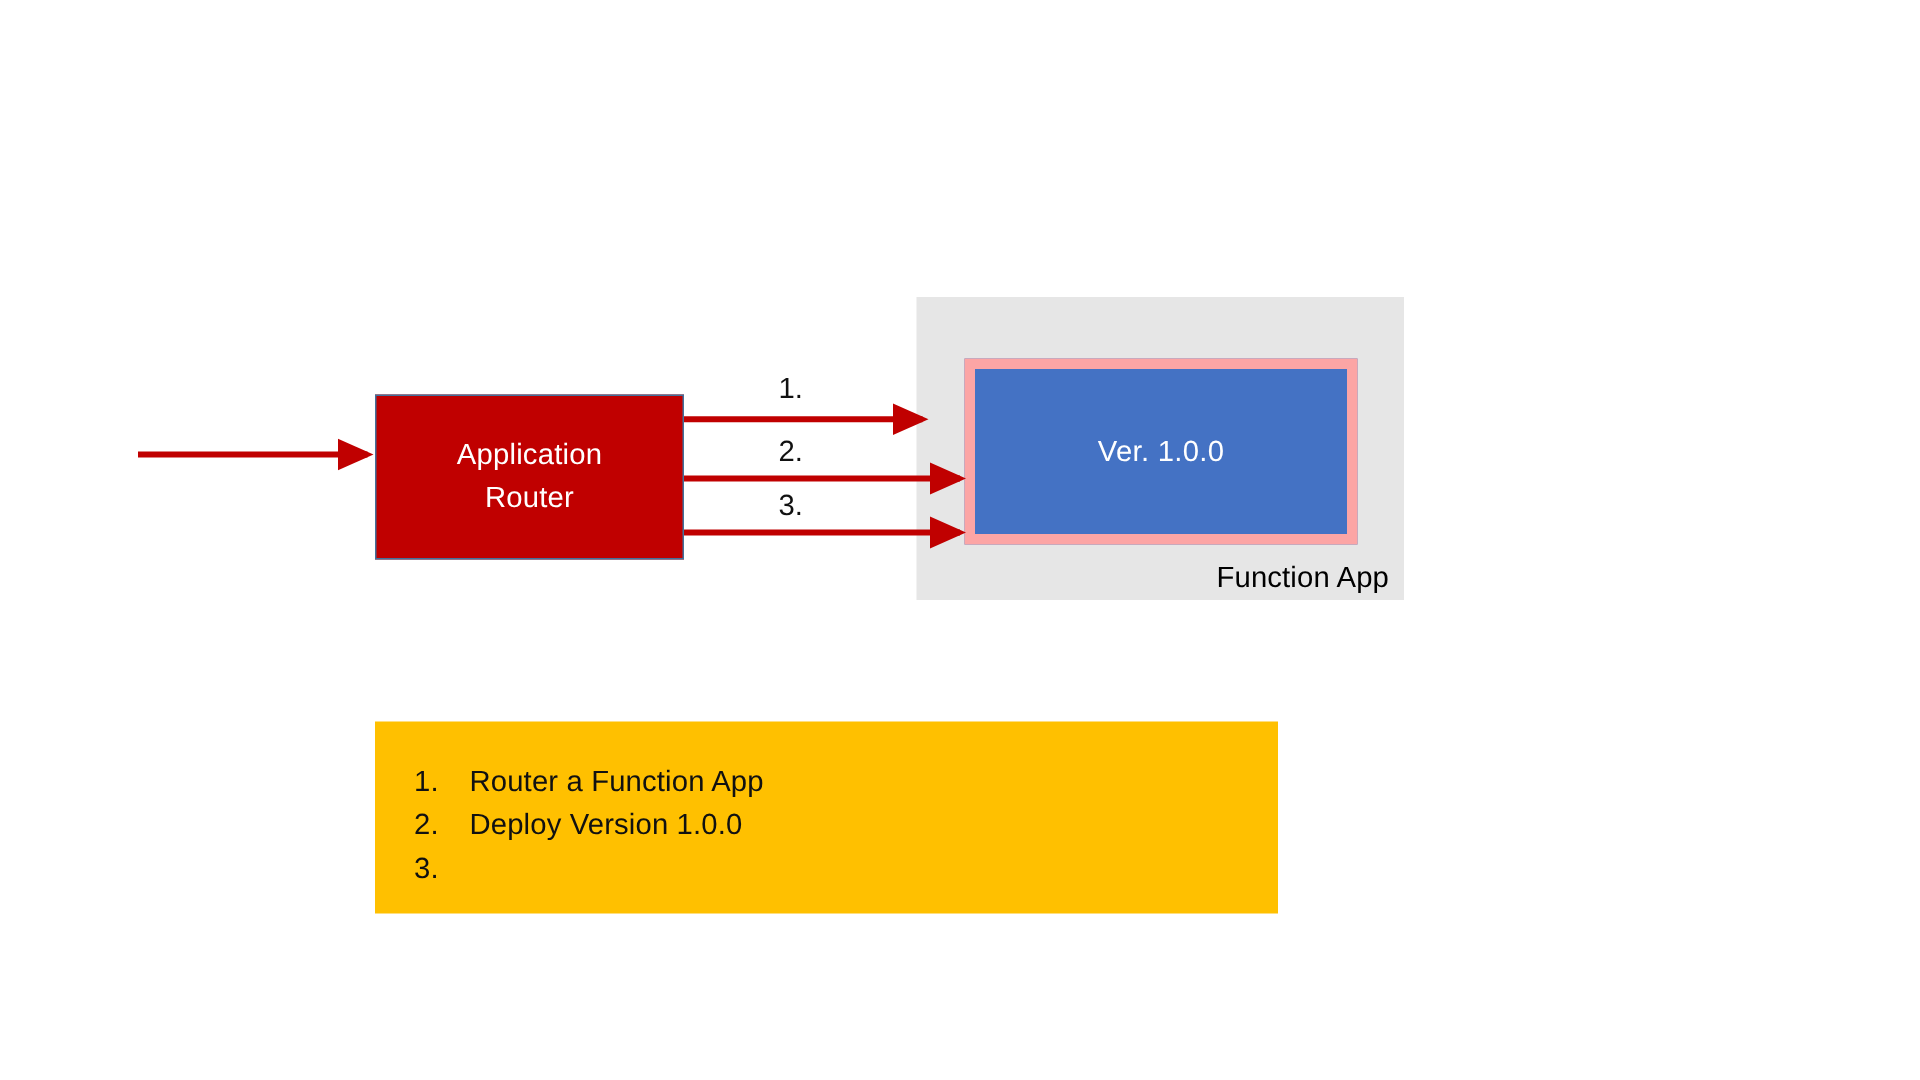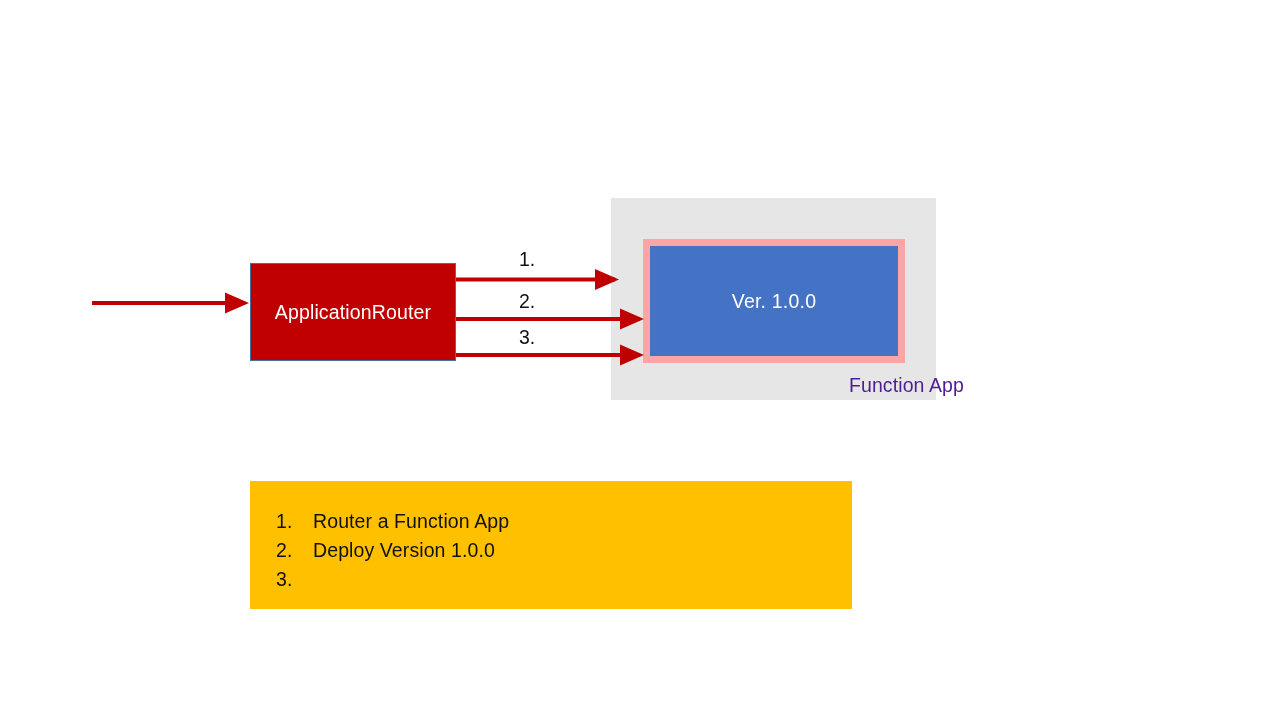--- a/index.html
+++ b/index.html
@@ -34,24 +34,23 @@
     background: #E6E6E6;
     box-sizing: border-box;
   }
   .fn-app-label {
     position: absolute;
     left: 611px;
     top: 372px;
     width: 315px;
     text-align: right;
     font-size: 19.5px;
-    color: #4c1d95;
+    color: #000000;
     line-height: 26px;
     letter-spacing: .1px;
-    padding-left: 38px;
   }
 
   
   .ver-box {
     position: absolute;
     left: 643px;
     top: 239px;
     width: 262px;
     height: 124px;
     background: #4472C4;
@@ -66,26 +65,26 @@
     font-size: 19.5px;
     letter-spacing: .2px;
   }
 
   
   .router-box {
     position: absolute;
     left: 250px;
     top: 263px;
     width: 206px;
-    height: 98px;
+    height: 110px;
     background: #C00000;
     border: 1px solid #41719C;
     box-sizing: border-box;
     display: flex;
-    flex-direction: row;
+    flex-direction: column;
     align-items: center;
     justify-content: center;
   }
   .router-box-label {
     color: #ffffff;
     font-size: 19.5px;
     line-height: 29px;
     text-align: center;
     letter-spacing: .15px;
   }

